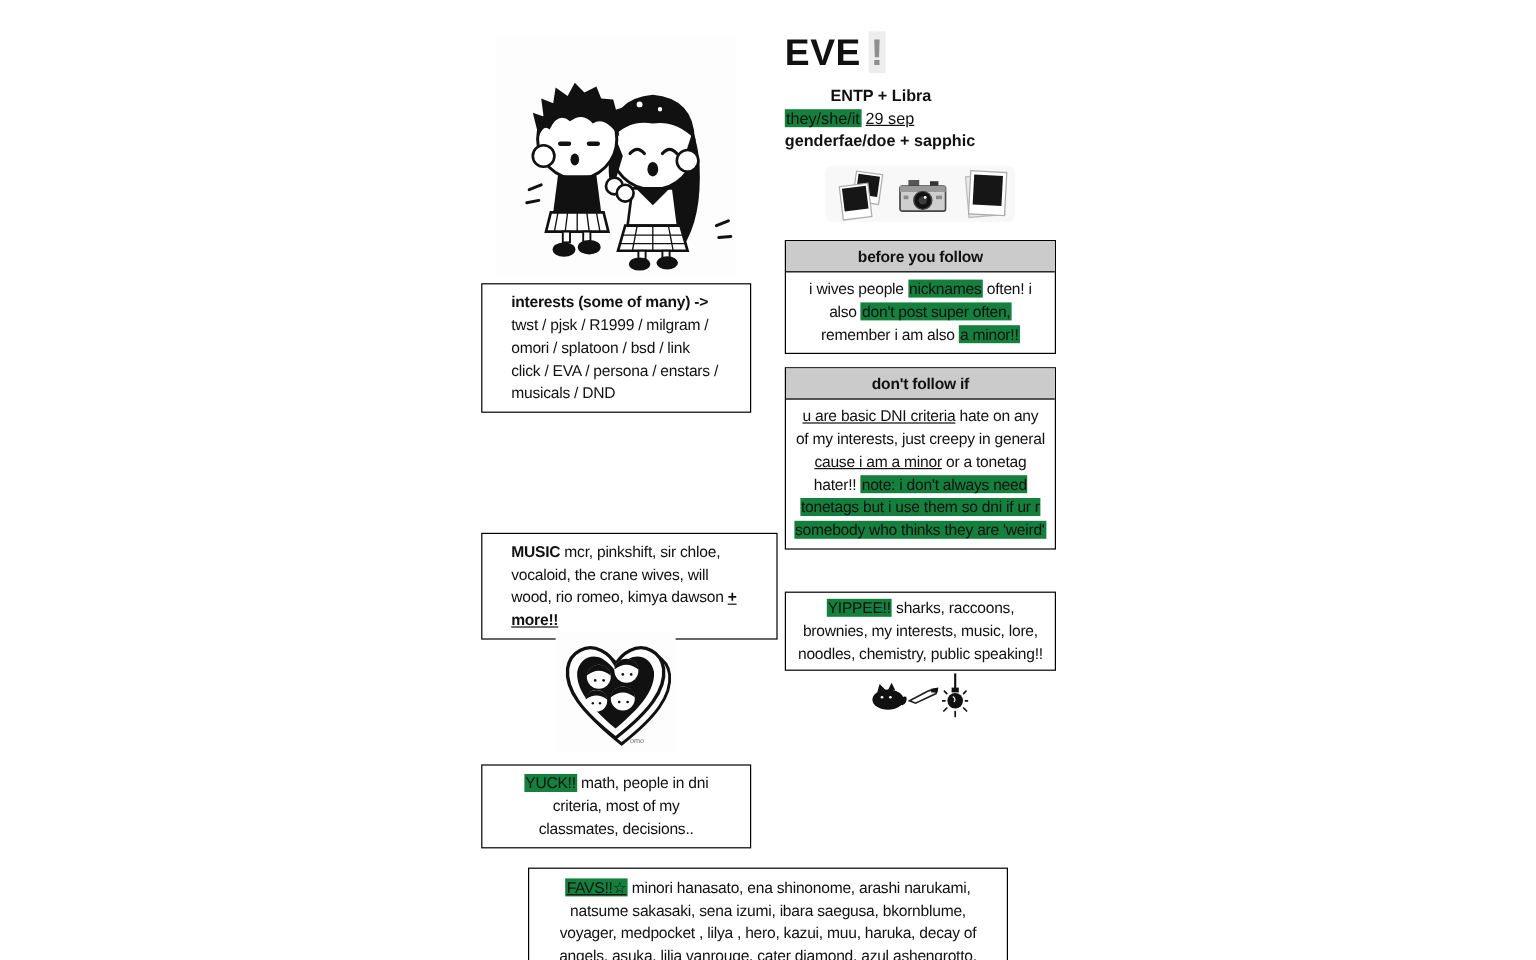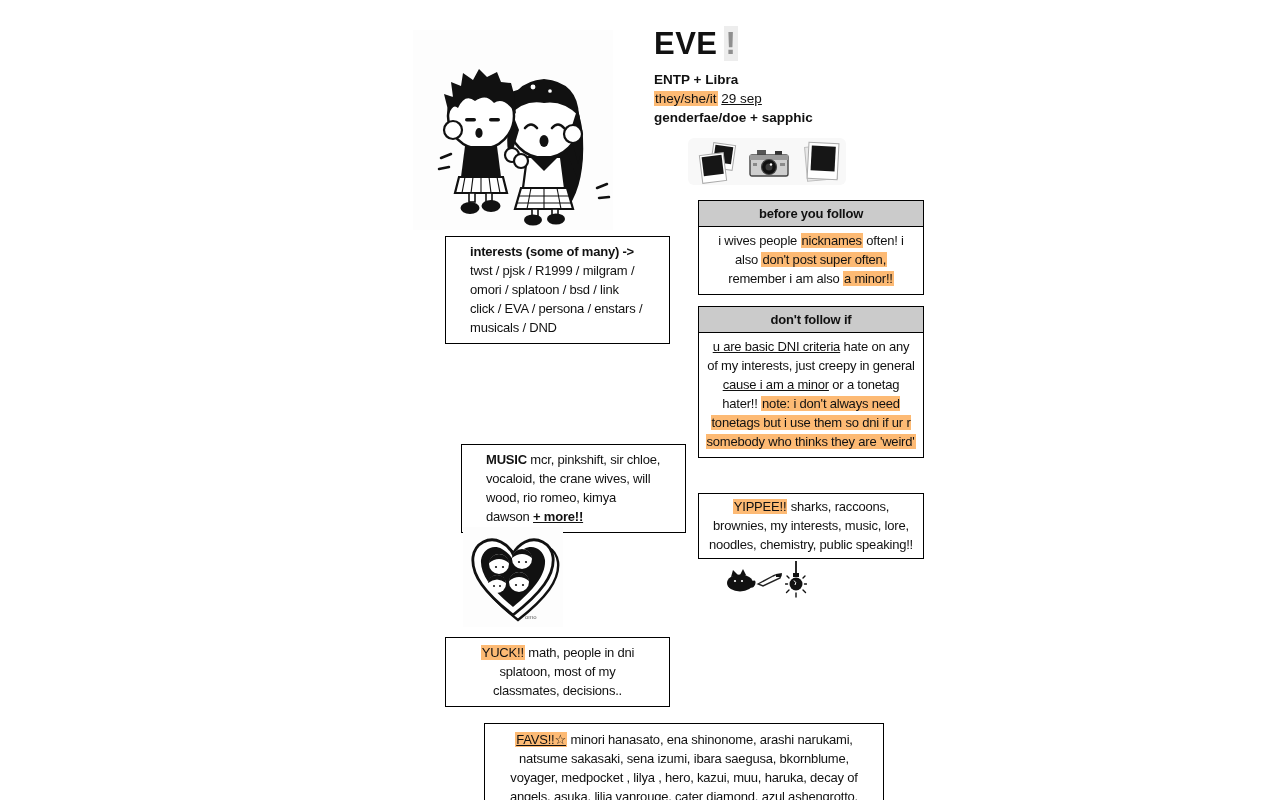--- a/index.html
+++ b/index.html
@@ -4,25 +4,25 @@
 <style>
   html,body { margin:0; padding:0; background:#fff; }
   .page {
     position:relative; width:1280px; height:800px; overflow:hidden;
     background:#ffffff; font-family:"Liberation Sans", sans-serif; color:#111;
   }
   .abs { position:absolute; }
   .box {
     position:absolute; box-sizing:border-box; background:#fff;
     border:1.5px solid #000; font-size:13px; line-height:19px;
-    letter-spacing:-0.2px; color:#111;margin-left:44px;
+    letter-spacing:-0.2px; color:#111;
   }
   .pad { padding:5px 24px 6px; }
   .center { text-align:center; }
-  .hl { background:#fdba74; padding:0 1px; }
+  .hl { background:#15803d; padding:0 1px; }
   .ul { text-decoration:underline; color:inherit; cursor:pointer; }
   .b { font-weight:bold; }
   .bi { font-weight:bold; }
   .section-header {
     background:#cbcbcb; border-bottom:1.5px solid #000; text-align:center;
     font-weight:bold; padding:4px 2px; font-size:13px; line-height:17px;
   }
   .section-body { padding:4px 7px 6px; text-align:center; }
   .title { position:absolute; font-size:31px; font-weight:bold; letter-spacing:0.5px; }
   .title .bang { color:#8f8f8f; background:#ededed; padding:0 2px; margin-left:6px; }
@@ -102,21 +102,21 @@
       <circle cx="99" cy="125" r="7" fill="#fff" stroke="#111" stroke-width="2.2"></circle>
       <circle cx="108" cy="131" r="7" fill="#fff" stroke="#111" stroke-width="2.2"></circle>
     </svg>
   </div>
 
   <div class="box pad" style="left:401px; top:236px; width:225px; min-height:85px;">
     <span class="b">interests (some of many) -&gt;</span><span> twst / pjsk / R1999 / milgram / omori / splatoon / bsd / link click / EVA / persona / enstars / musicals / DND</span>
   </div>
 
 
-  <div class="box pad" style="left:417px; top:444px; width:225px; min-height:67px;">
+  <div class="box pad" style="left:401px; top:444px; width:247px; min-height:67px;">
     <span class="bi">MUSIC</span><span> mcr, pinkshift, sir chloe, vocaloid, the crane wives, will wood, rio romeo, kimya dawson </span><span class="ul b">+ more!!</span>
   </div>
 
   <div class="abs art-bg" style="left:463px; top:527px; width:100px; height:100px;">
     <svg width="100" height="100" viewBox="0 0 100 100">
       <path d="M52,90 C24,68 10,50 12,32 C14,18 28,11 40,17 C46,20 50,25 52,29 C54,25 58,20 64,17 C76,11 90,18 92,32 C94,50 80,68 52,90 Z" transform="translate(3,3)" fill="none" stroke="#111" stroke-width="2.4"></path>
       <path d="M50,88 C22,66 8,48 10,30 C12,16 26,9 38,15 C44,18 48,23 50,27 C52,23 56,18 62,15 C74,9 88,16 90,30 C92,48 78,66 50,88 Z" fill="#fff" stroke="#111" stroke-width="2.8"></path>
       <path d="M50,80 C28,62 17,47 18,33 C20,22 30,17 39,22 C44,25 48,29 50,33 C52,29 56,25 61,22 C70,17 80,22 82,33 C83,47 72,62 50,80 Z" fill="#111"></path>
 
       <g>
@@ -135,28 +135,28 @@
         <circle cx="56" cy="55" r="10" fill="#fff"></circle>
         <path d="M46,54 a10,9 0 0 1 20,0 q-10,-8 -20,0 Z" fill="#111"></path>
         <circle cx="53" cy="58" r="1.1" fill="#111"></circle>
           <circle cx="60" cy="58" r="1.1" fill="#111"></circle>
       </g>
       <text x="62" y="92" font-size="6" fill="#666" font-family="Liberation Sans, sans-serif">omo</text>
     </svg>
   </div>
 
   <div class="box pad center" style="left:401px; top:637px; width:225px; min-height:45px;">
-    <span class="hl">YUCK!!</span><span> math, people in dni splatoon, most of my classmates, decisions..</span>
+    <span class="hl">YUCK!!</span><span> math, people in dni criteria, most of my classmates, decisions..</span>
   </div>
 
   <div class="title" style="left:654px; top:26px;">
     <span>EVE</span><span class="bang">!</span>
   </div>
 
-  <div class="bio-line b" style="left:654px; top:71px;">ENTP + Libra</div>
+  <div class="bio-line b" style="left:692px; top:71px;">ENTP + Libra</div>
   <div class="bio-line" style="left:654px; top:90px;">
     <span class="hl">they/she/it</span>
     <span class="ul">29 sep</span>
   </div>
   <div class="bio-line bi" style="left:654px; top:109px;">genderfae/doe + sapphic</div>
 
   <div class="iconrow-bg" style="left:688px; top:138px; width:158px; height:47px;"></div>
 
   <div class="abs" style="left:697px; top:141px;">
     <svg width="42" height="44" viewBox="0 0 42 44">

